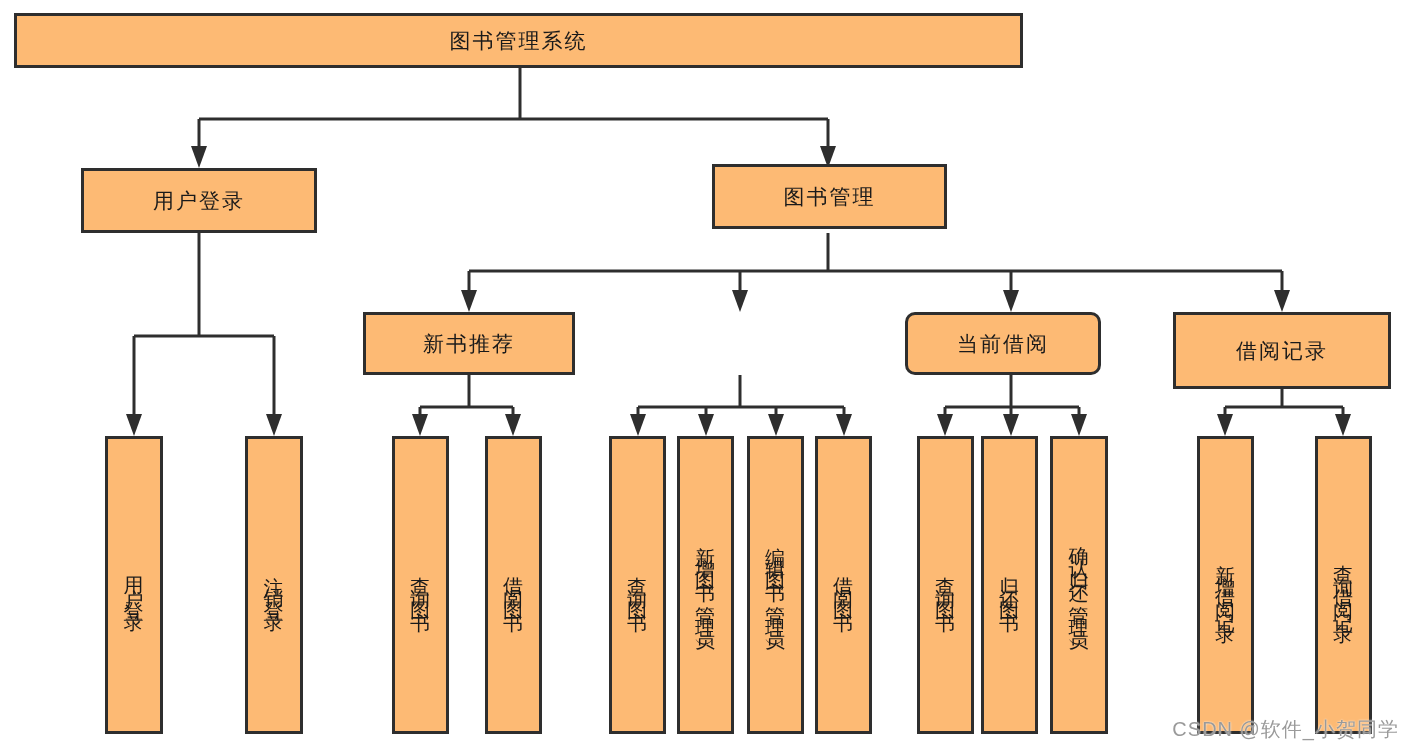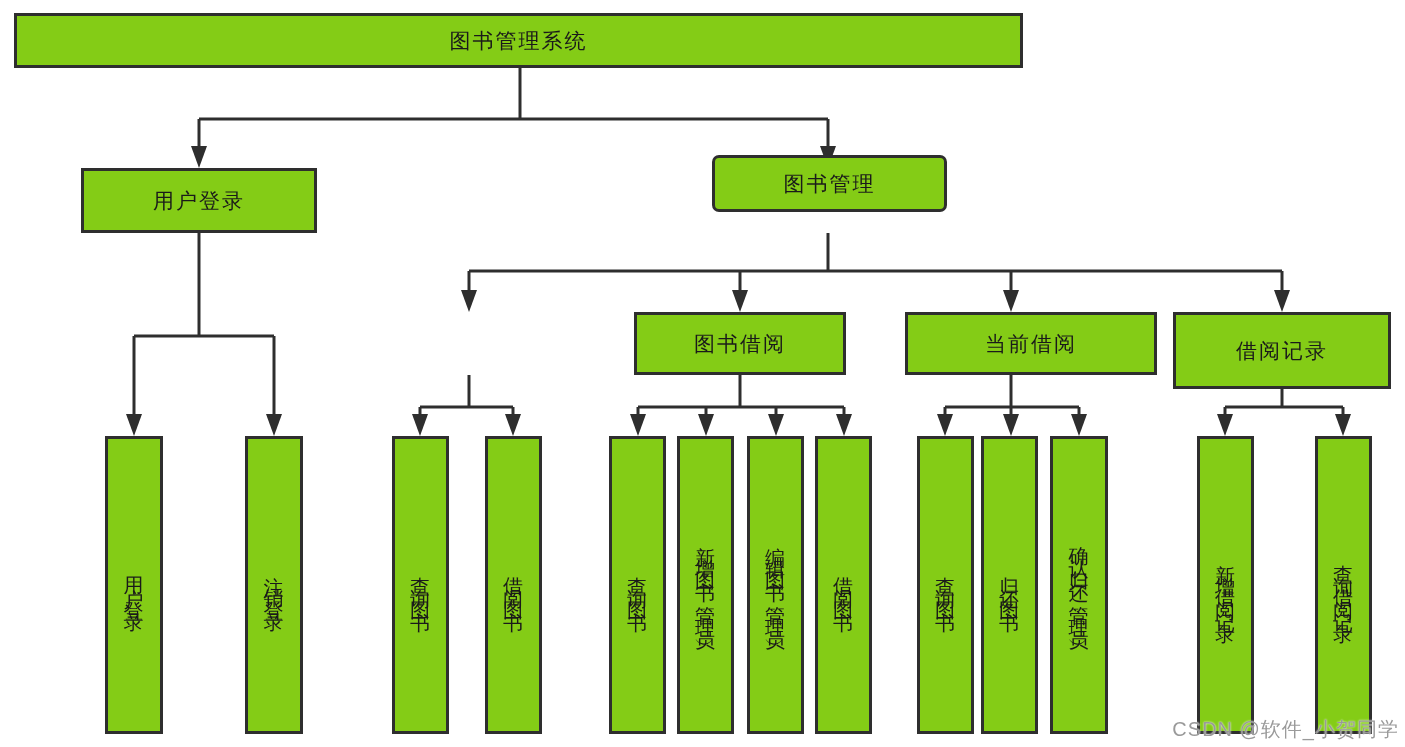--- a/index.html
+++ b/index.html
@@ -13,21 +13,21 @@
   }
   .connectors {
     position: absolute;
     left: 0; top: 0;
     width: 1405px; height: 747px;
   }
   .node {
     position: absolute;
     box-sizing: border-box;
     border: 3px solid #2e2e2e;
-    background: #84cc16;
+    background: #fdba74;
     display: flex;
     align-items: center;
     justify-content: center;
     color: #1a1a1a;
   }
   .hbox {
     font-size: 21px;
     letter-spacing: 2px;
     white-space: nowrap;
   }
@@ -129,28 +129,28 @@
     </g>
   </svg>
 
   <div class="node hbox" style="left:14px; top:13px; width:1009px; height:55px;">
     <span>图书管理系统</span>
   </div>
 
   <div class="node hbox" style="left:81px; top:168px; width:236px; height:65px;">
     <span>用户登录</span>
   </div>
-  <div class="node hbox" style="left:712px; top:155px; width:235px; height:57px;border-radius:7px;">
+  <div class="node hbox" style="left:712px; top:164px; width:235px; height:65px;">
     <span>图书管理</span>
   </div>
 
-  <div class="node hbox" style="left:634px; top:312px; width:212px; height:63px;">
-    <span>图书借阅</span>
-  </div>
-  <div class="node hbox" style="left:905px; top:312px; width:252px; height:63px;">
+  <div class="node hbox" style="left:363px; top:312px; width:212px; height:63px;">
+    <span>新书推荐</span>
+  </div>
+  <div class="node hbox" style="left:905px; top:312px; width:196px; height:63px;border-radius:10px;">
     <span>当前借阅</span>
   </div>
   <div class="node hbox" style="left:1173px; top:312px; width:218px; height:77px;">
     <span>借阅记录</span>
   </div>
 
   <div class="node vbox" style="left:105px; top:436px; width:58px; height:298px;">
     <span class="vlabel">用户登录</span>
   </div>
   <div class="node vbox" style="left:245px; top:436px; width:58px; height:298px;">

